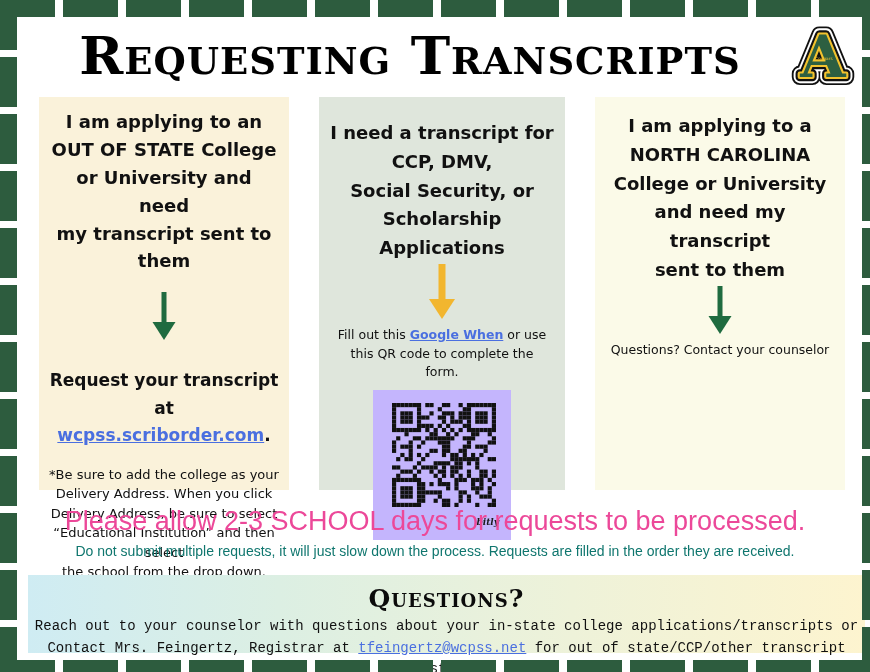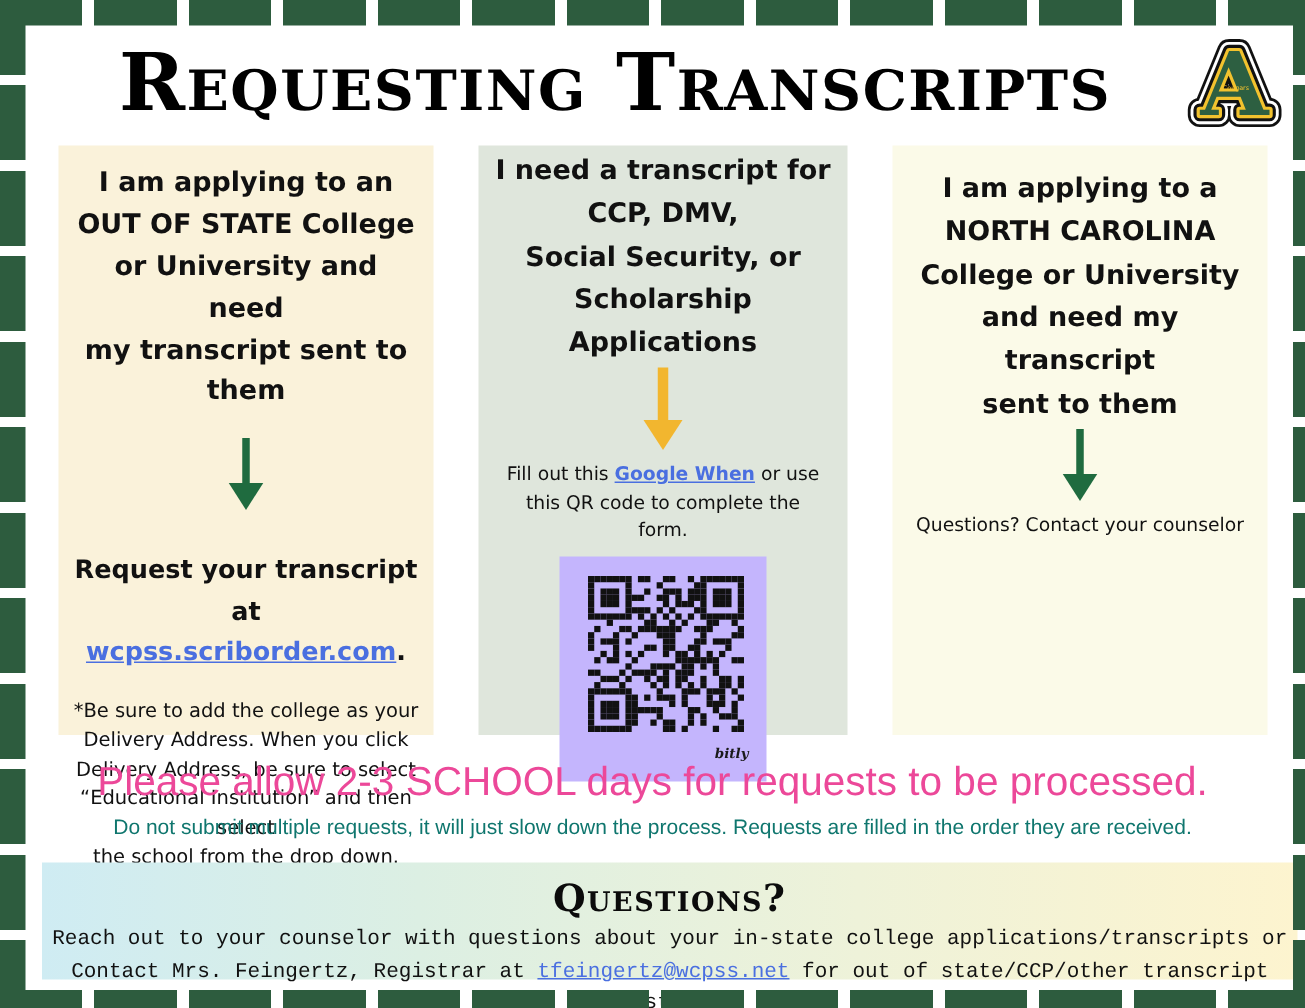--- a/index.html
+++ b/index.html
@@ -20,21 +20,21 @@
   header{position:absolute;top:20px;left:30px;width:826px;height:70px;display:flex;align-items:center;}
   h1{flex:1;margin:0;text-align:center;font-family:"DejaVu Serif",serif;font-weight:bold;
      font-variant:small-caps;font-size:53px;line-height:1;letter-spacing:1px;color:#000000;
      white-space:nowrap;}
   .logo{width:66px;height:70px;flex:0 0 66px;}
 
   
   .columns{position:absolute;top:97px;left:28px;width:817px;height:393px;display:flex;gap:30px;}
   .col{flex:1;text-align:center;box-sizing:border-box;}
   .col-1{background:#faf2da;padding:11px 10px 0;margin-left:11px;}
-  .col-2{background:#dfe6dc;padding:3px 8px 0;}
+  .col-2{background:#dfe6dc;padding:22px 8px 0;}
   .col-3{background:#fbfae8;padding:15px 10px 0;}
   .heading{margin:0;font-size:18px;font-weight:bold;line-height:1.55;white-space:pre-line;}
   .col-2 .heading,.col-3 .heading{line-height:1.6;}
   .arrow{display:block;margin:16px auto 0;}
   .col-2 .arrow{margin-top:0;}
   .col-3 .arrow{margin-top:0;}
   .action{margin:26px 0 0;font-size:17px;font-weight:bold;line-height:1.6;}
   .note{margin:16px 0 0;font-size:13px;line-height:1.5;white-space:pre-line;}
   .fill-text{margin:6px 0 0;font-size:12.5px;line-height:1.5;padding:0 8px;}
   .body-bold{margin:24px 0 0;font-size:17px;font-weight:bold;line-height:1.6;white-space:pre-line;}

